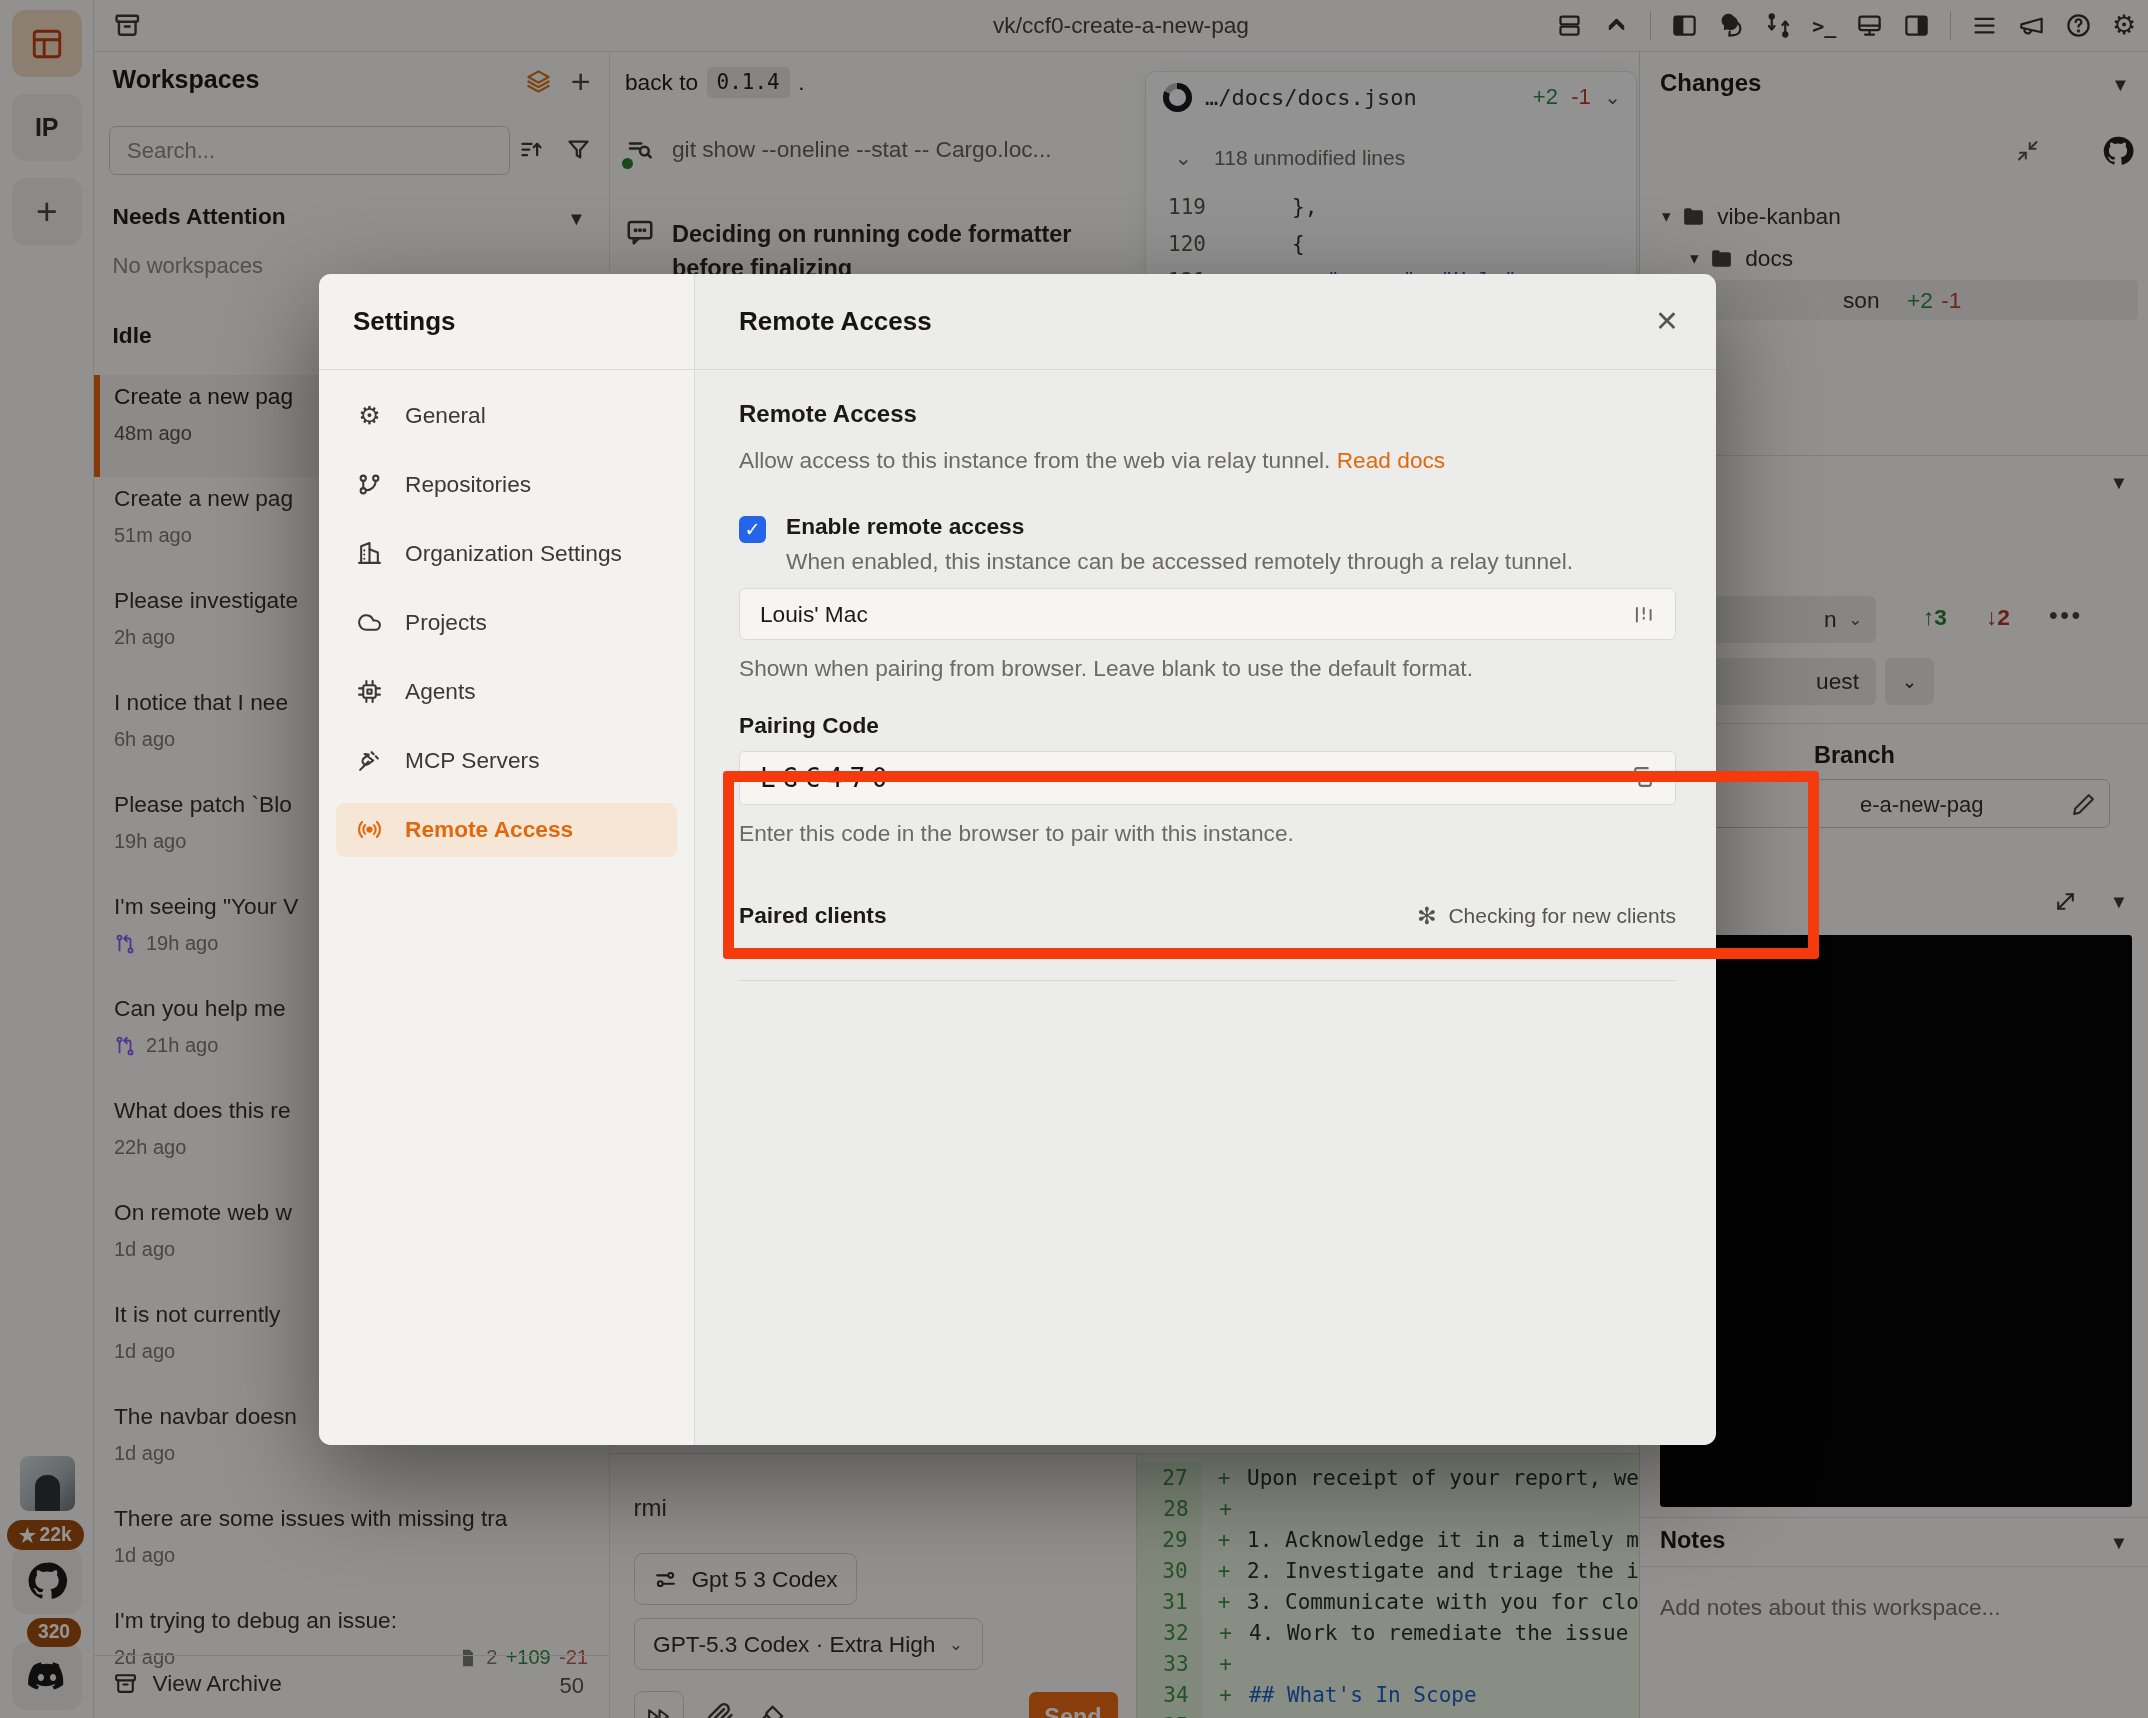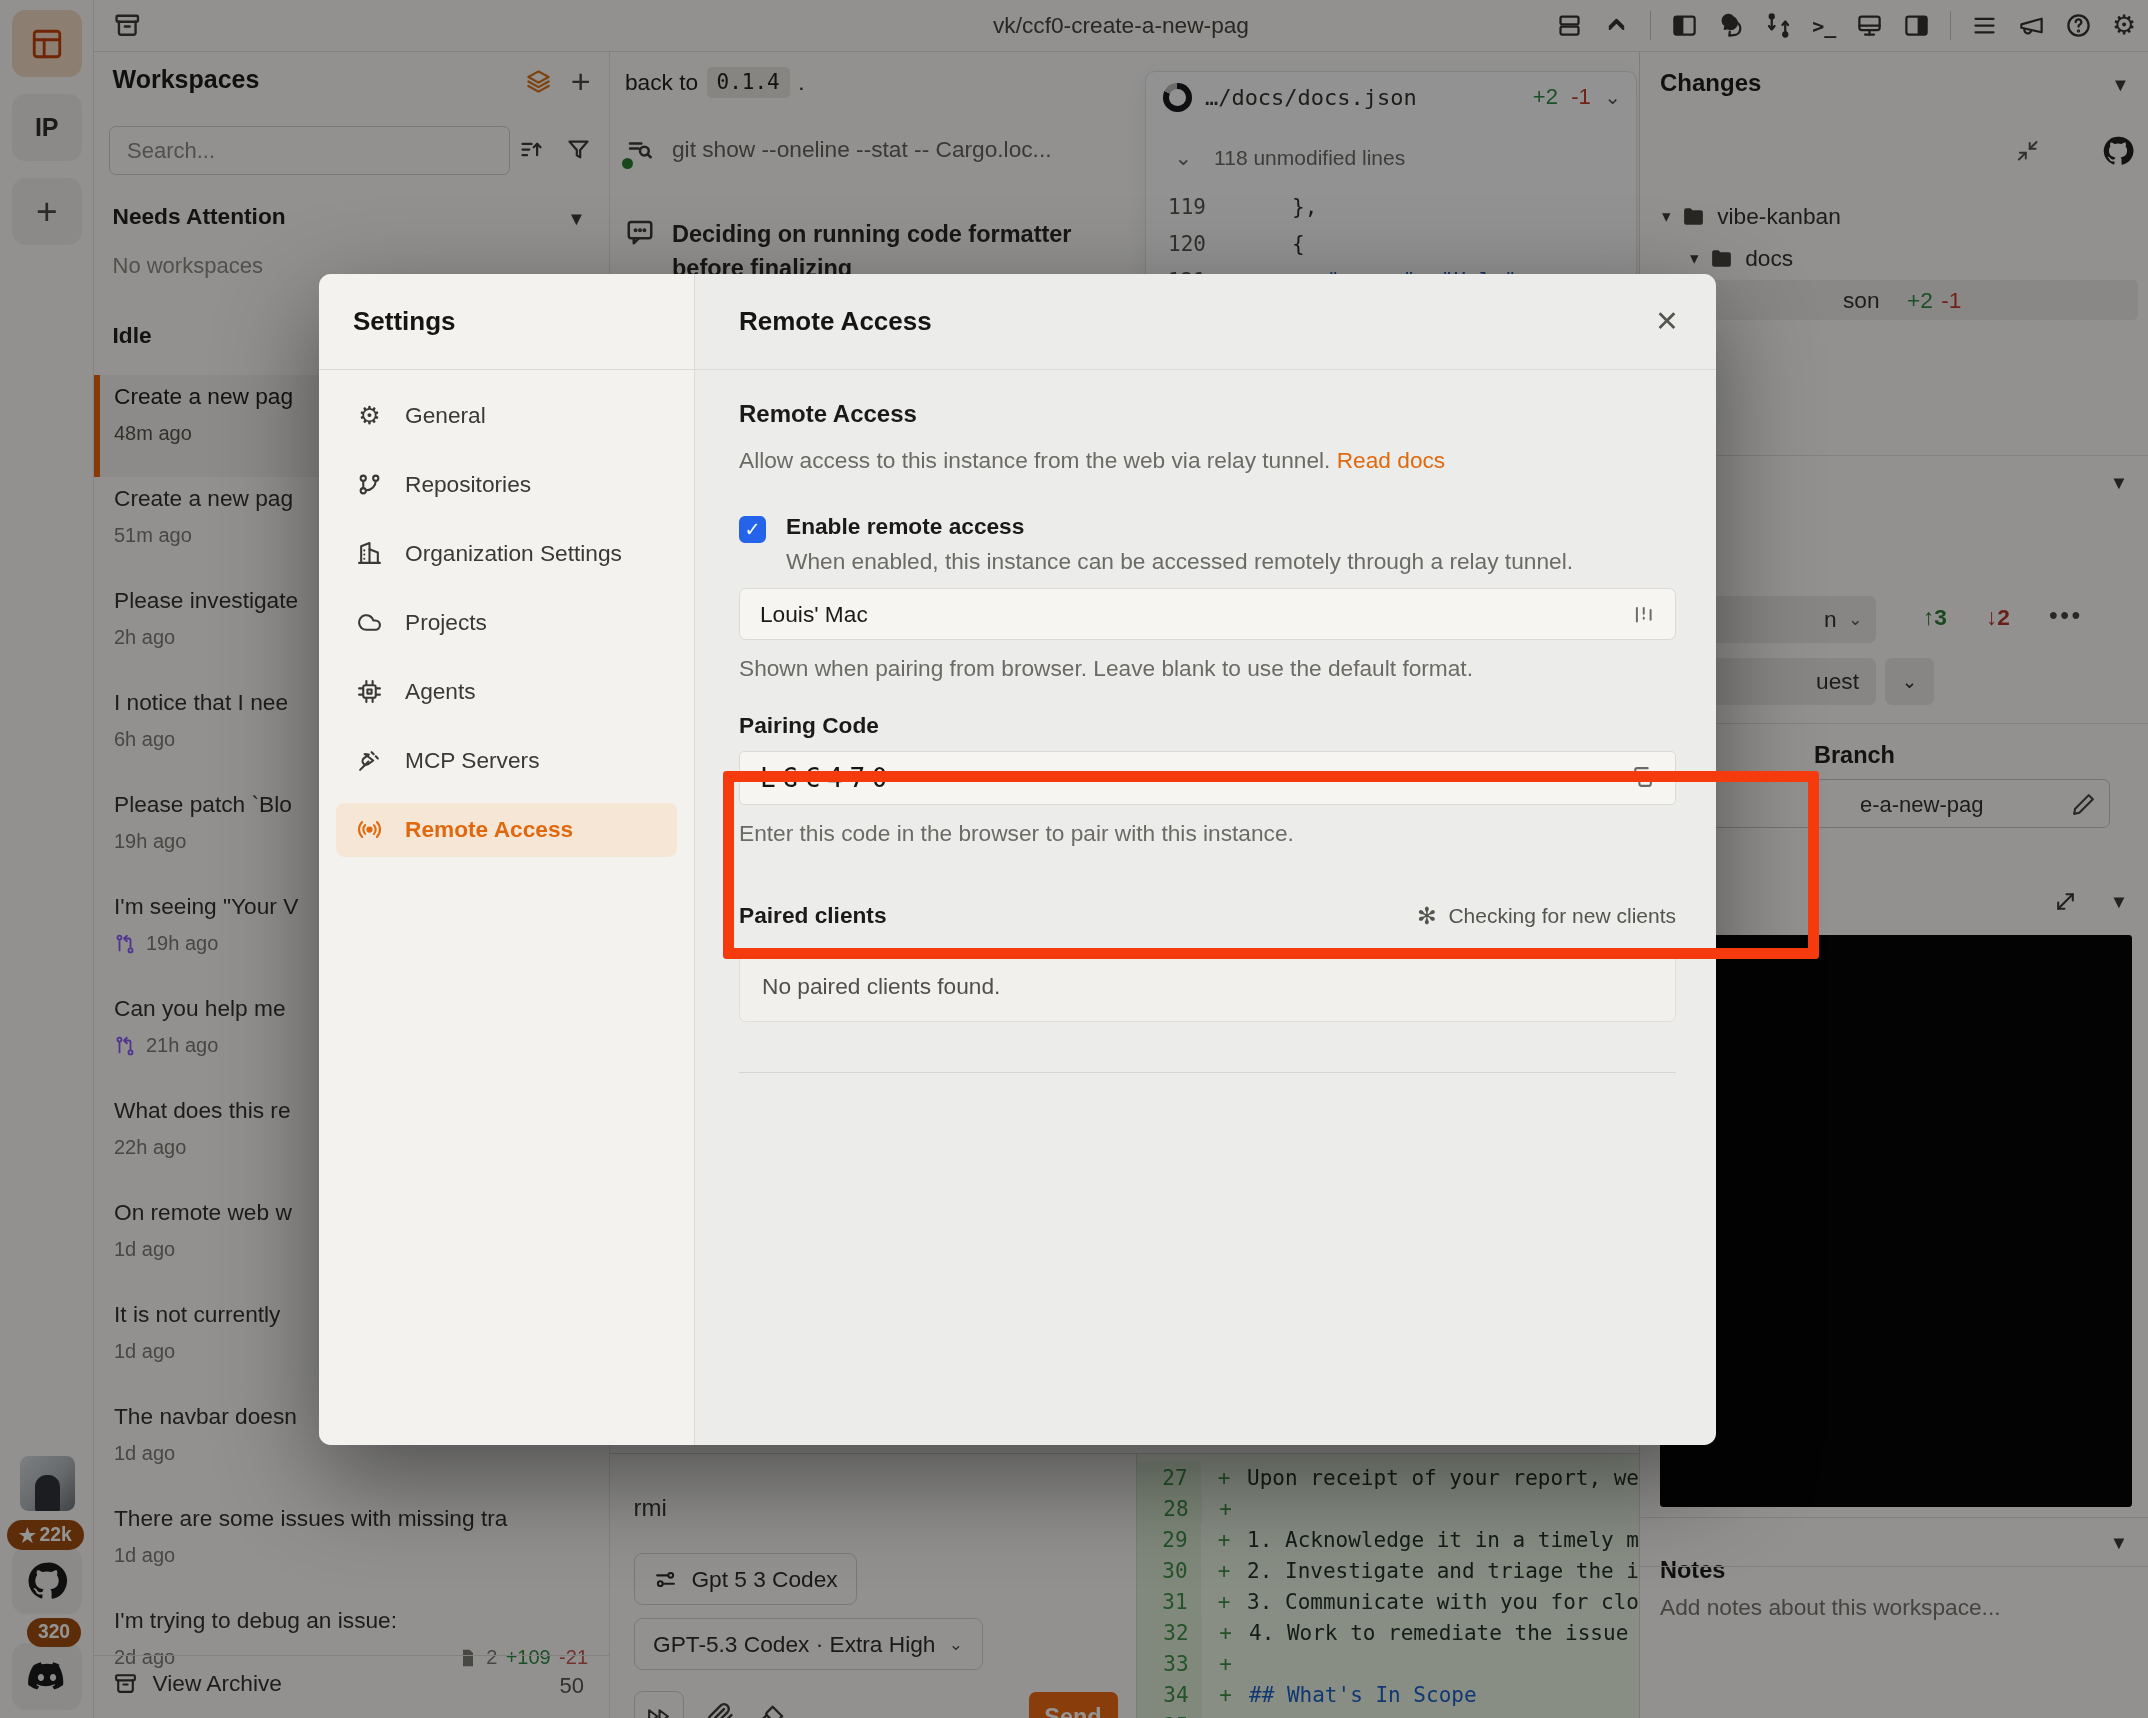--- a/index.html
+++ b/index.html
@@ -141,21 +141,21 @@
     display:flex; align-items:center; justify-content:center; font-size:18.5px; color:#34332f; }
   .rp-div2 { position:absolute; left:0; right:0; top:671px; border-top:0.8px solid #e0deda; }
   .branch-label { position:absolute; left:174px; top:690px; font-size:23.5px; font-weight:bold; color:#232220; }
   .branch-input { position:absolute; left:20px; top:727px; width:450px; height:49px; border:0.8px solid #c9c7c3; border-radius:6.7px; }
   .branch-value { position:absolute; left:199px; top:11.7px; font-size:22px; color:#34332f; }
   .branch-edit { position:absolute; right:13.4px; top:11.7px; color:#45443f; }
   .prev-head { position:absolute; left:0; right:0; top:832px; height:37px; }
   .prev-expand { position:absolute; right:70px; top:5px; color:#3c3b38; }
   .black-pane { position:absolute; left:20px; top:883px; width:472px; height:572px; background:#060606; border-radius:3.4px; }
   .rp-div3 { position:absolute; left:0; right:0; top:1465px; border-top:0.8px solid #e0deda; }
-  .notes-title { position:absolute; left:20px; top:1475px; font-size:23.5px; font-weight:bold; color:#1d1c1a;margin-top:30px; }
+  .notes-title { position:absolute; left:20px; top:1475px; font-size:23.5px; font-weight:bold; color:#1d1c1a; }
   .rp-div4 { position:absolute; left:0; right:0; top:1514px; border-top:0.8px solid #e0deda; }
   .notes-ph { position:absolute; left:20px; top:1542px; font-size:22.7px; color:#76756f; }
 
   
   .modal { position:absolute; left:319px; top:274px; width:1397px; height:1171px; z-index:60;
     border-radius:11.7px; overflow:hidden; display:flex; box-shadow:0 34px 101px rgba(0,0,0,.45); }
   .m-nav { width:376px; background:#f3f2ef; border-right:0.8px solid #dcdad6; }
   .m-nav-head { height:96px; border-bottom:0.8px solid #dcdad6; display:flex; align-items:center; padding-left:34px; }
   .m-nav-title { font-size:26px; font-weight:bold; color:#161513; }
   .m-nav-list { padding:18.5px 17px; }
@@ -845,23 +845,20 @@
           </span>
         </div>
         <div class="m-help">Enter this code in the browser to pair with this instance.</div>
         <div class="paired-row">
           <span class="f-label" style="margin-top:0">Paired clients</span>
           <span class="paired-status">
             <span class="spin-glyph">✻</span>
             <span>Checking for new clients</span>
           </span>
         </div>
-        <div class="empty-box">
-          <span>No paired clients found.</span>
-        </div>
         <div class="m-div"></div>
       </div>
     </div>
   </div>
 
   <div class="annotation"></div>
 </div>
 
 
 </body></html>

